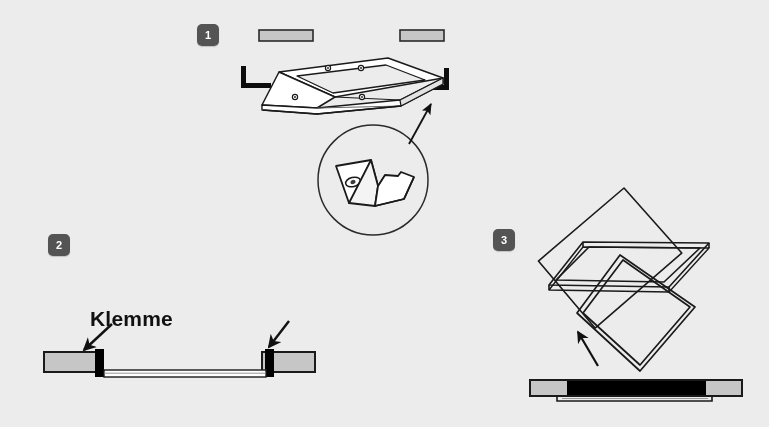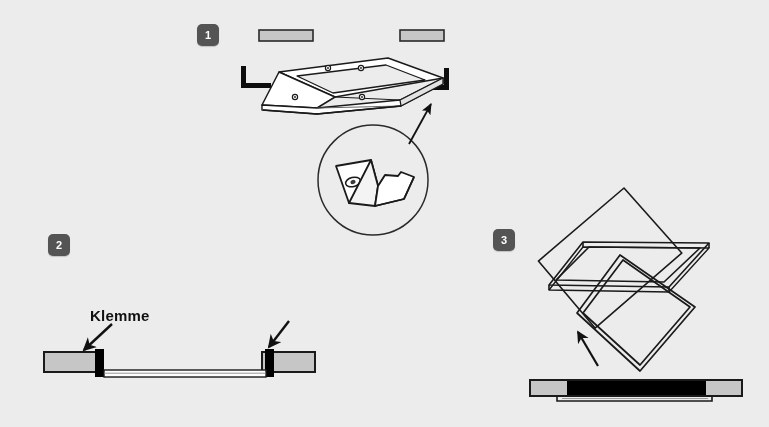--- a/index.html
+++ b/index.html
@@ -42,21 +42,21 @@
     line-height: 1;
     box-shadow: 0 1px 1px rgba(0,0,0,0.18);
   }
   #badge-1 { left: 197px; top: 24px; }
   #badge-2 { left: 48px; top: 234px; }
   #badge-3 { left: 493px; top: 229px; }
   .klemme-label {
     position: absolute;
     left: 90px;
     top: 307px;
-    font-size: 15px;
+    font-size: 21px;
     font-weight: bold;
     color: #111111;
     letter-spacing: 0.2px;
     font-family: "Liberation Sans", sans-serif;
     white-space: nowrap;
   }
 </style>
 </head>
 <body>
 

